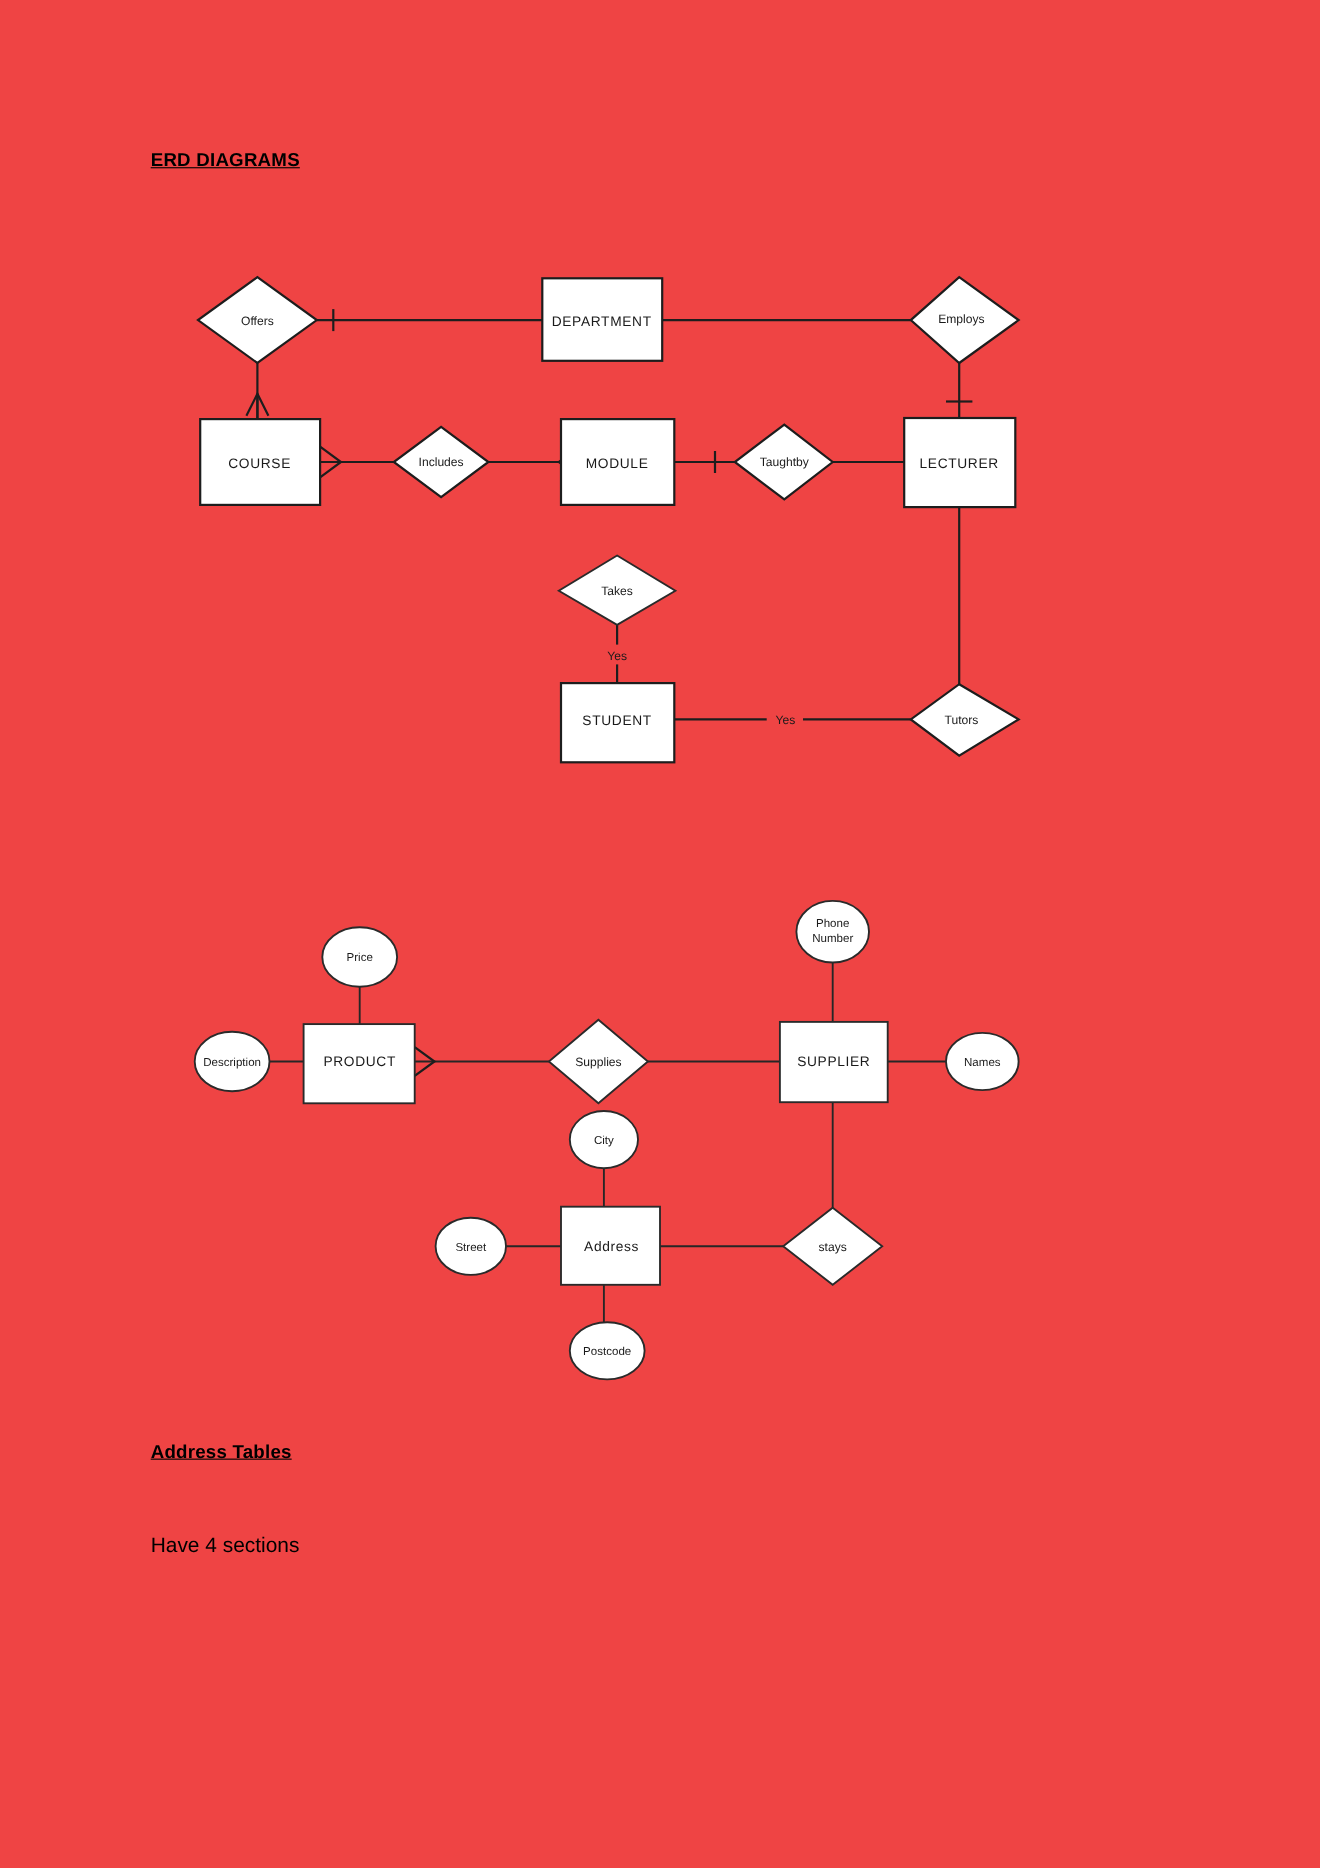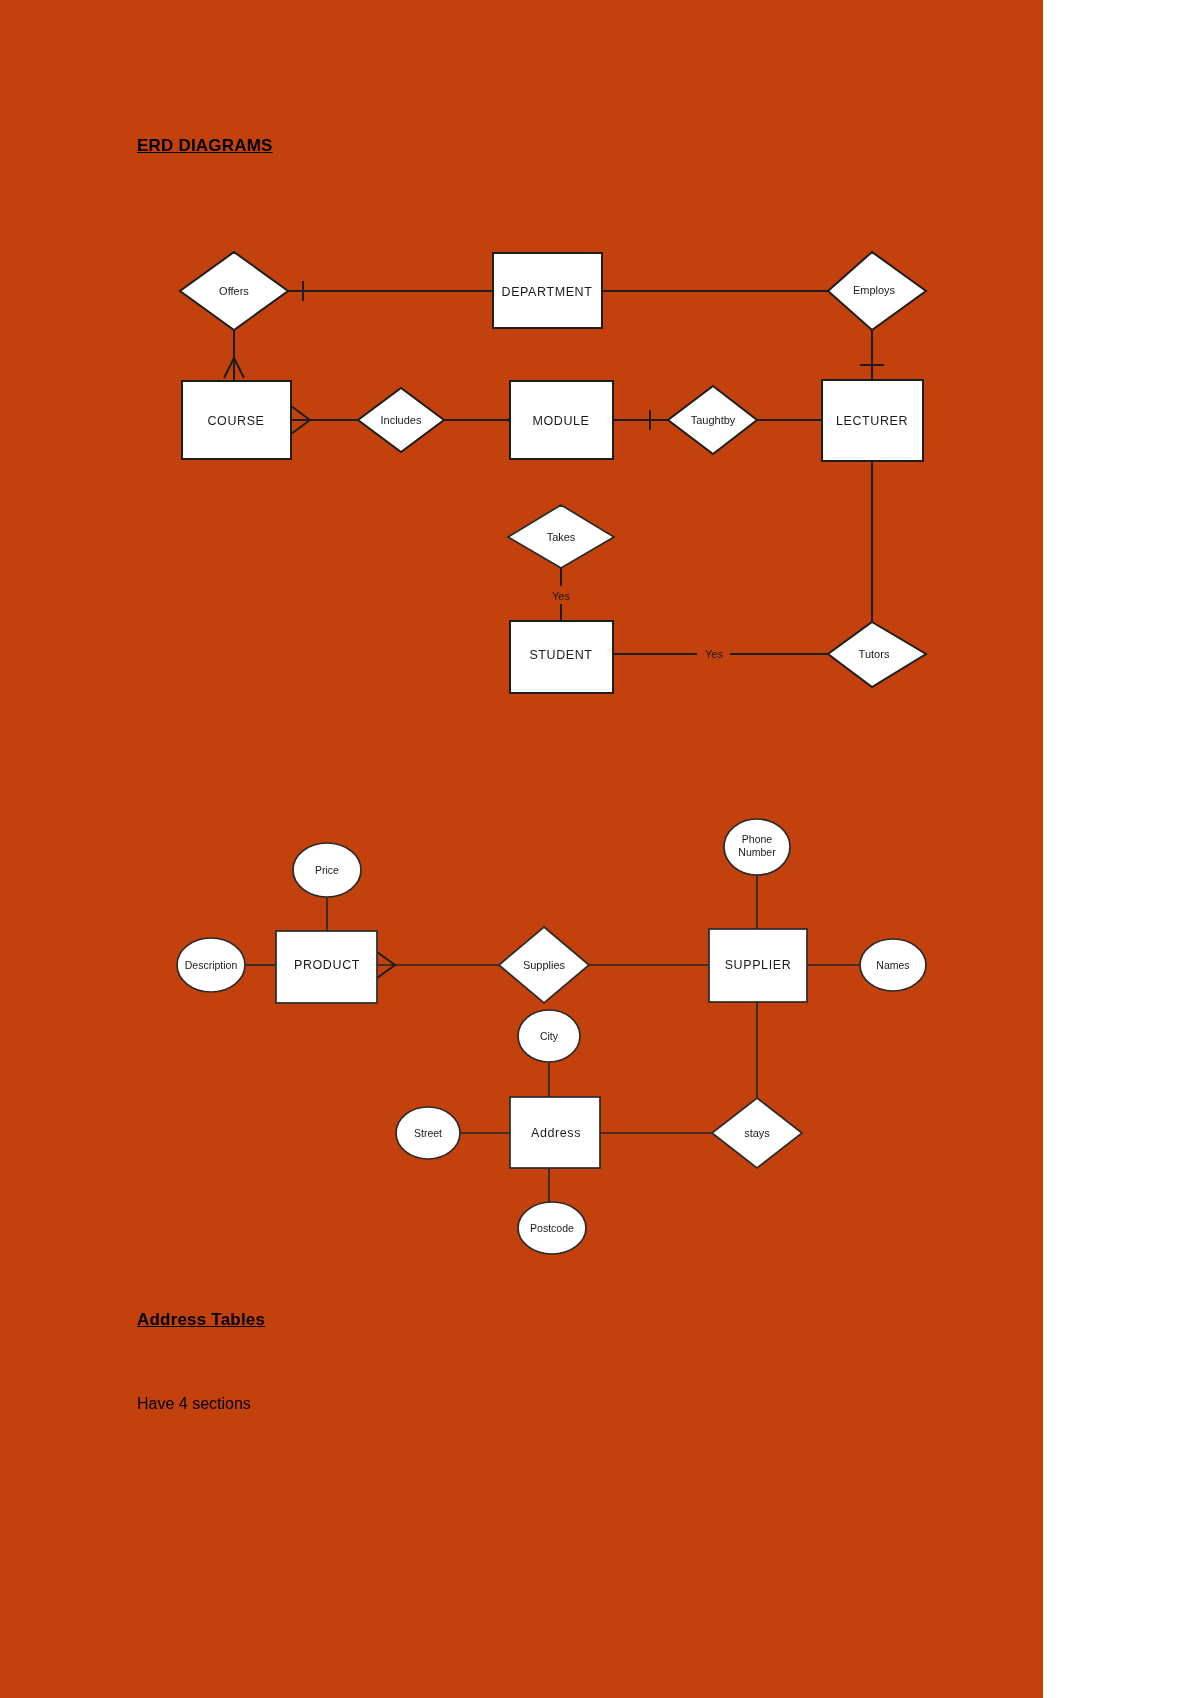--- a/index.html
+++ b/index.html
@@ -11,35 +11,35 @@
     width: 1200px;
     height: 1698px;
     position: relative;
     font-family: "Liberation Sans", sans-serif;
     color: #000000;
     overflow: hidden;
   }
   .page {
     position: absolute;
     left: 0; top: 0;
-    width: 1043px;
+    width: 1200px;
     height: 1698px;
-    background: #c2410c;
+    background: #ef4444;
   }
   .heading {
     position: absolute;
     font-size: 17px;
     font-weight: bold;
     text-decoration: underline;
     letter-spacing: 0.2px;
     white-space: nowrap;
   }
   .body-text {
     position: absolute;
-    font-size: 16px;
+    font-size: 19px;
     white-space: nowrap;
   }
   .erd-svg {
     position: absolute;
     left: 0;
     top: 0;
   }
   svg text {
     font-family: "Liberation Sans", sans-serif;
     fill: #1a1a1a;

